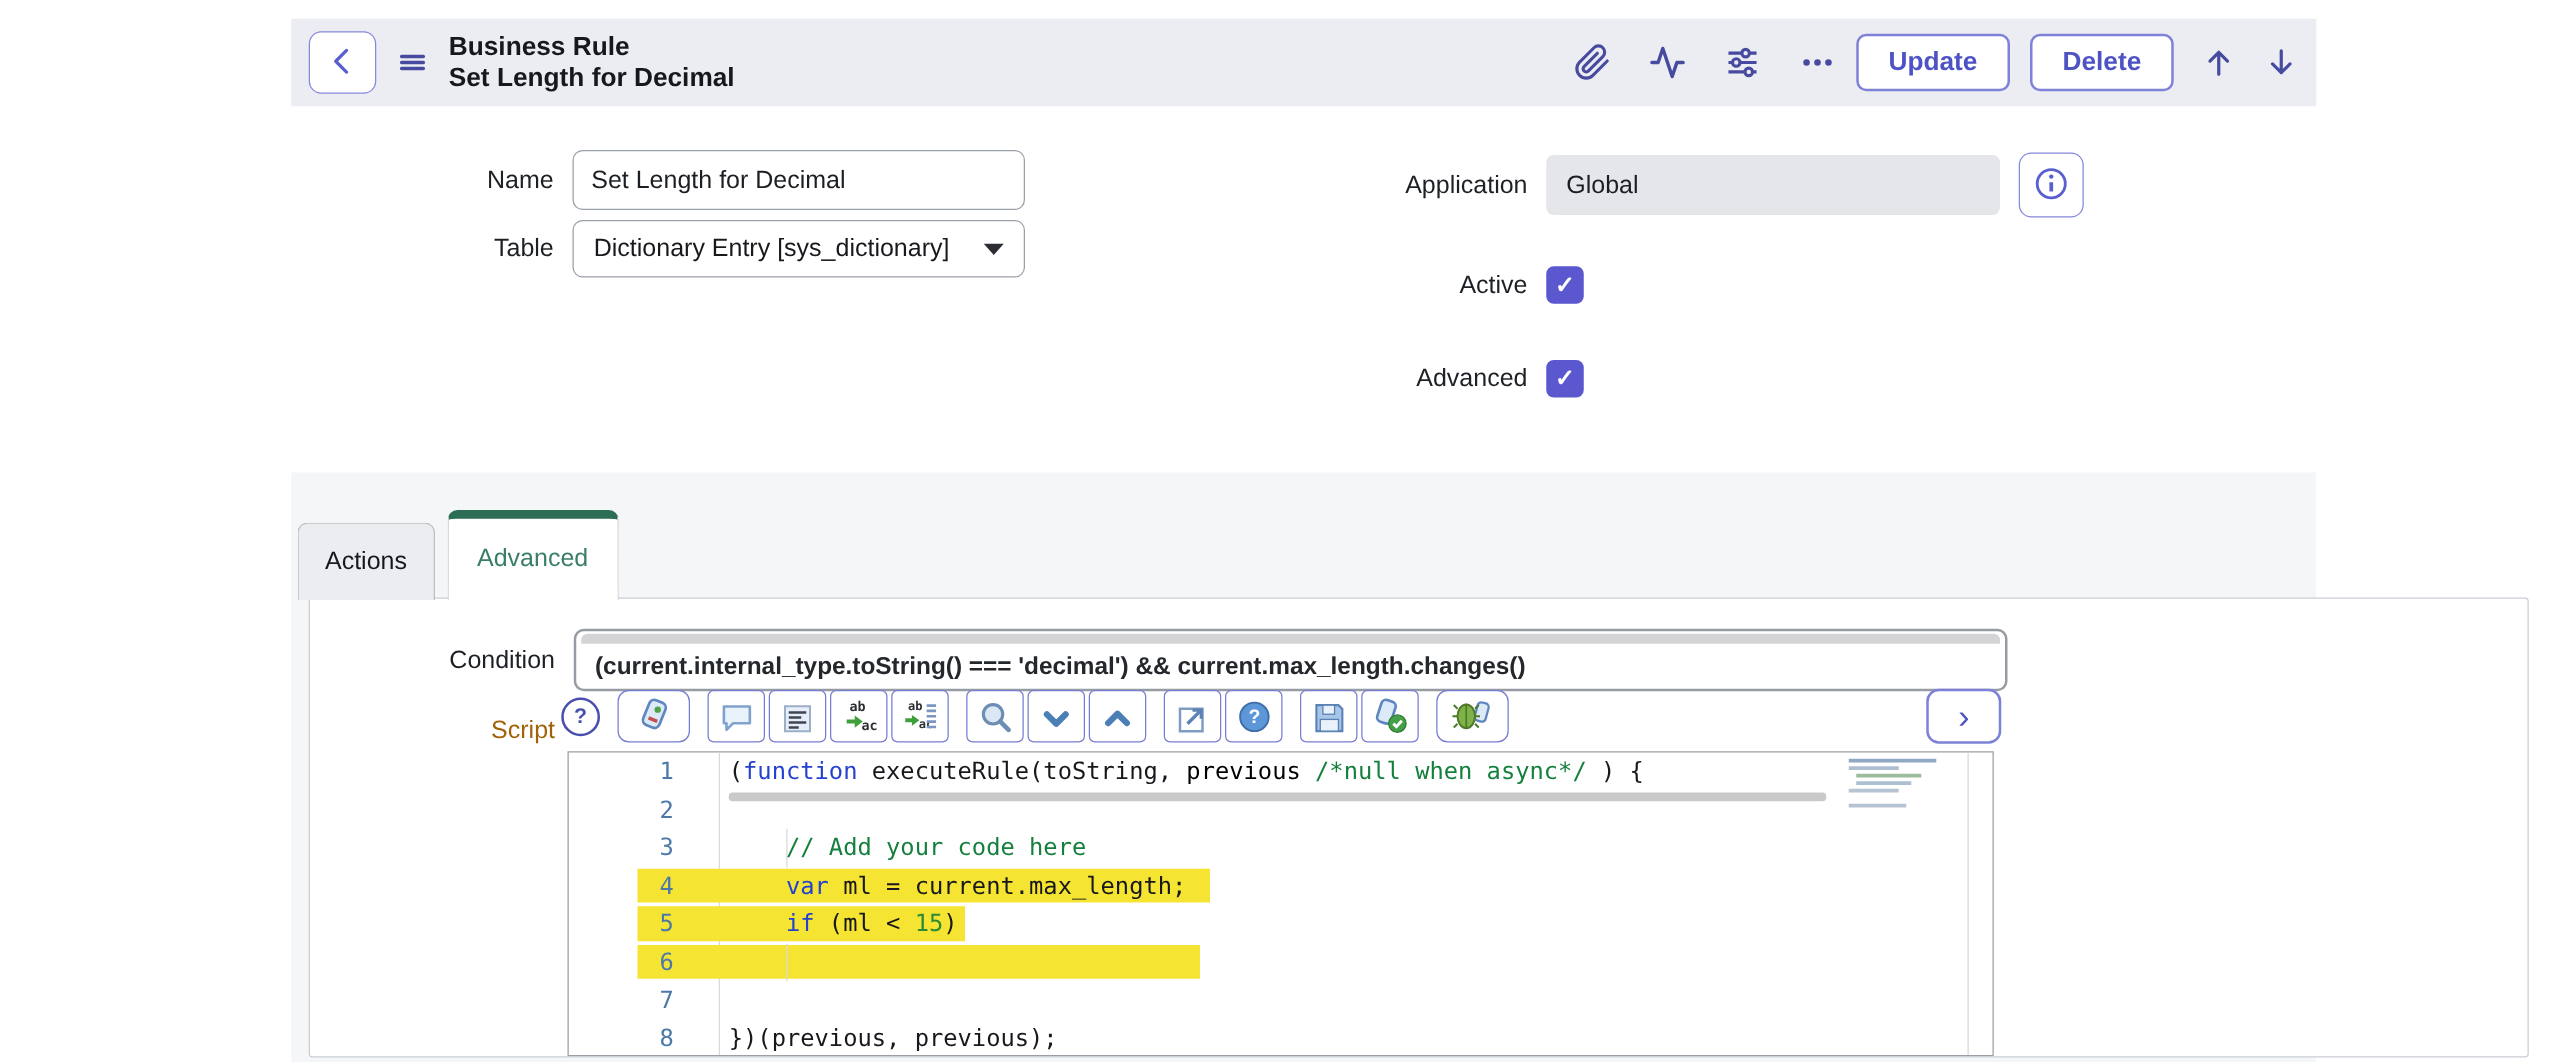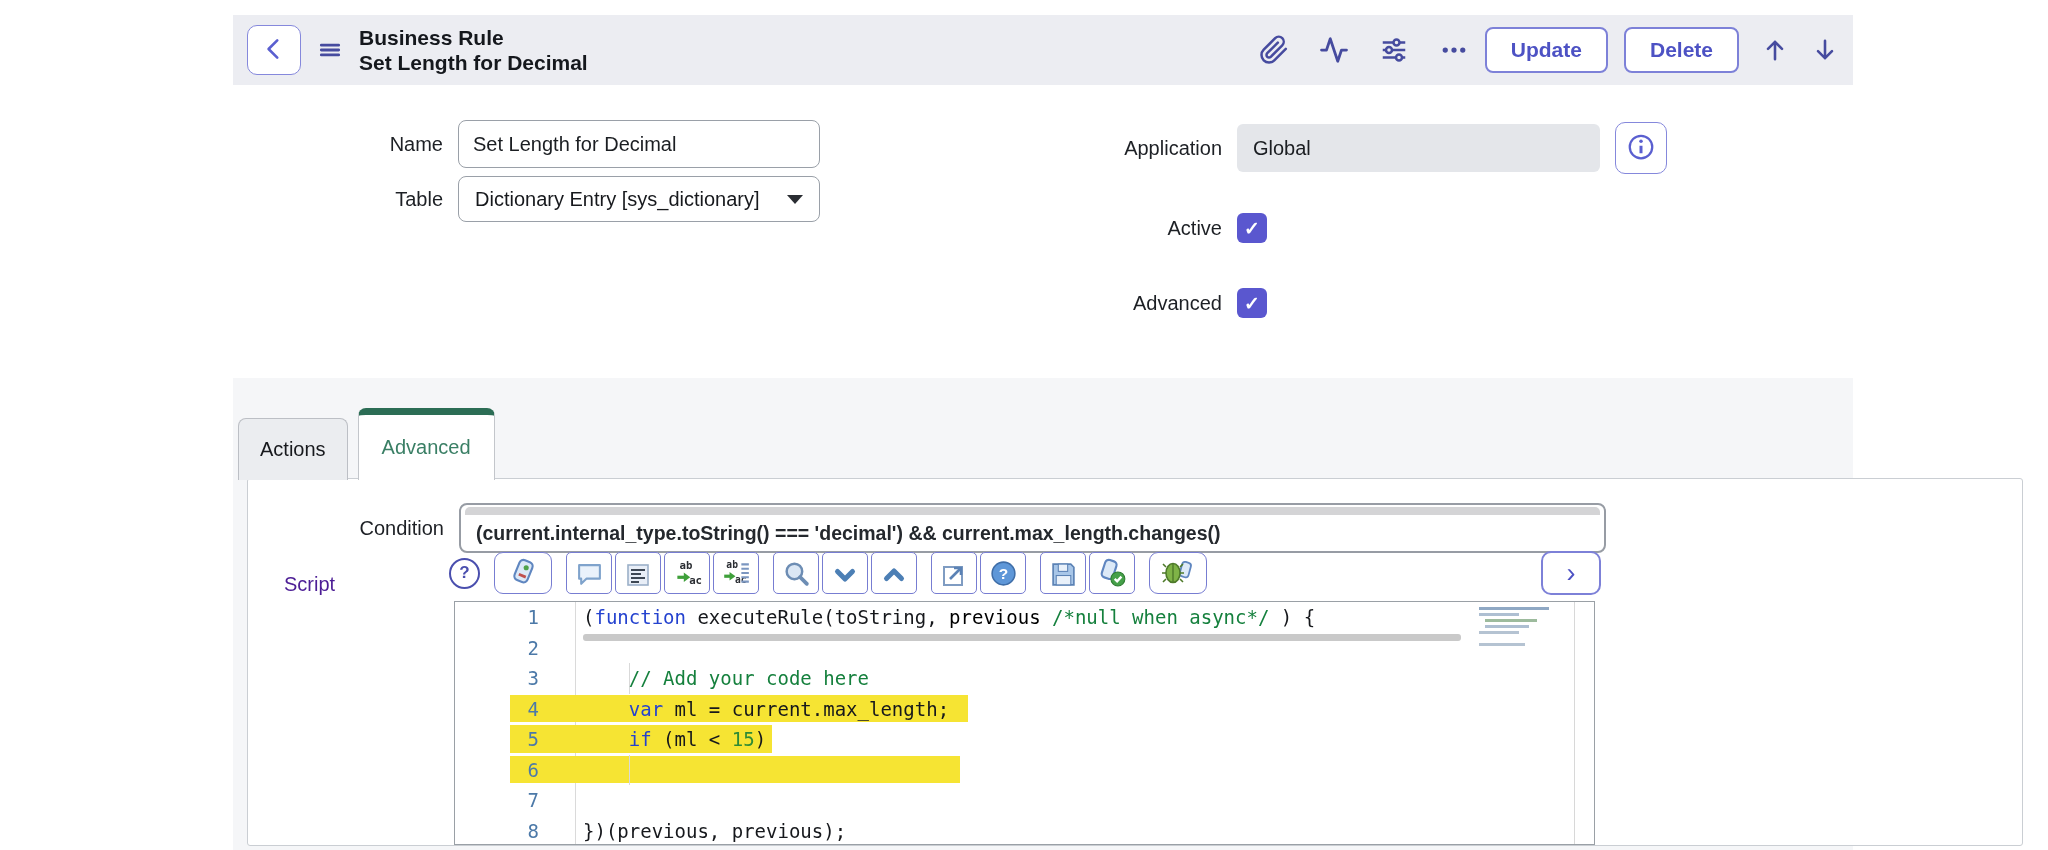--- a/index.html
+++ b/index.html
@@ -50,22 +50,22 @@
               border:1px solid #caced3;border-radius:3px;box-sizing:border-box;z-index:1;}
 
   .crow{position:absolute;left:36px;top:24px;display:flex;align-items:center;}
   .clabel{width:160px;text-align:right;padding-right:15px;font-size:20px;color:#1d2025;box-sizing:content-box;}
   .cond-box{position:relative;width:1147px;height:50px;border:2px solid #979ca4;border-radius:8px;
             background:#fff;box-sizing:border-box;}
   .cond-scroll{position:absolute;top:2px;left:4px;right:4px;height:8px;background:#d4d4d6;border-radius:5px 5px 0 0;}
   .cond-input{position:absolute;left:13px;right:10px;top:13px;bottom:3px;border:none;outline:none;
               background:transparent;font-family:"Liberation Sans",sans-serif;font-size:19.5px;font-weight:700;color:#24282d;}
 
-  .script-label{position:absolute;left:36px;top:94px;width:160px;padding-right:15px;
-                font-size:20px;color:#4c1d95;box-sizing:content-box;}
+  .script-label{position:absolute;left:36px;top:94px;width:160px;text-align:right;padding-right:15px;
+                font-size:20px;color:#a16207;box-sizing:content-box;}
   .toolbar{position:absolute;left:201px;top:70px;height:48px;display:flex;align-items:center;gap:14px;}
   .tb-help{width:27px;height:27px;border:2px solid #4a4fae;border-radius:50%;color:#4a4fae;
            display:flex;align-items:center;justify-content:center;font-size:17px;font-weight:700;cursor:pointer;flex:none;}
   .tb-group{display:flex;gap:3px;}
   .tbtn{width:46px;height:42px;background:#fff;border:1.5px solid #777dd2;border-radius:5px;padding:2px;
         display:flex;align-items:flex-end;justify-content:center;cursor:pointer;}
   .tbtn.wide{width:58px;border-radius:9px;}
   .expand-btn{position:absolute;left:1293px;top:72px;width:60px;height:44px;border:2px solid #7d81d8;
               border-radius:10px;background:#fff;color:#4d52c4;font-size:27px;display:flex;align-items:center;
               justify-content:center;cursor:pointer;padding:0;line-height:0;}

